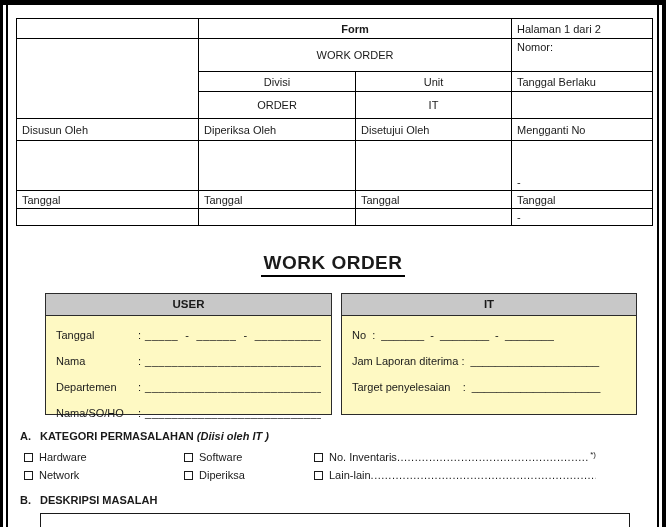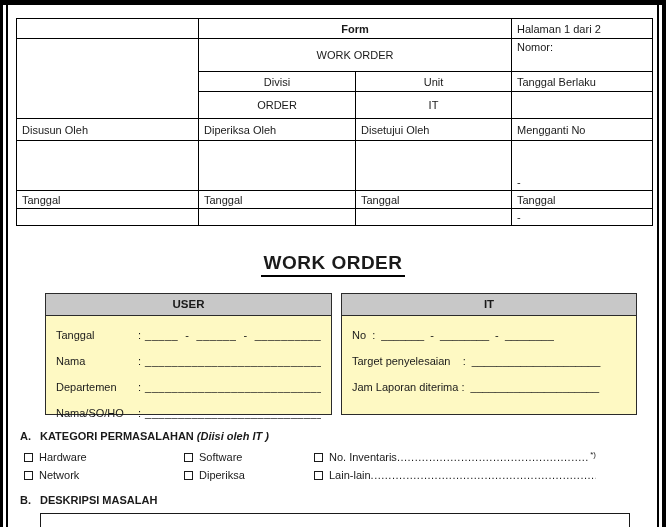--- a/index.html
+++ b/index.html
@@ -166,22 +166,22 @@
         <span class="lbl">Nama/SO/HO</span>
         <span class="val">: ________________________________</span>
       </div>
     </div>
   </div>
 
   <div class="fbox fbox-it">
     <div class="fbox-head">IT</div>
     <div class="fbox-body">
       <div class="it-line">No  :  _______  -  ________  -  ________</div>
+      <div class="it-line">Jam Laporan diterima :  _____________________</div>
       <div class="it-line">Target penyelesaian    :  _____________________</div>
-      <div class="it-line">Jam Laporan diterima :  _____________________</div>
     </div>
   </div>
 
   <div class="sec-head sec-a">
     <span class="letter">A.</span>
     <span class="titlewrap"><span>KATEGORI PERMASALAHAN </span><span class="ital">(Diisi oleh IT )</span></span>
   </div>
 
   <div class="chk-row chk-row-1">
     <div class="chk-item chk-c1">

